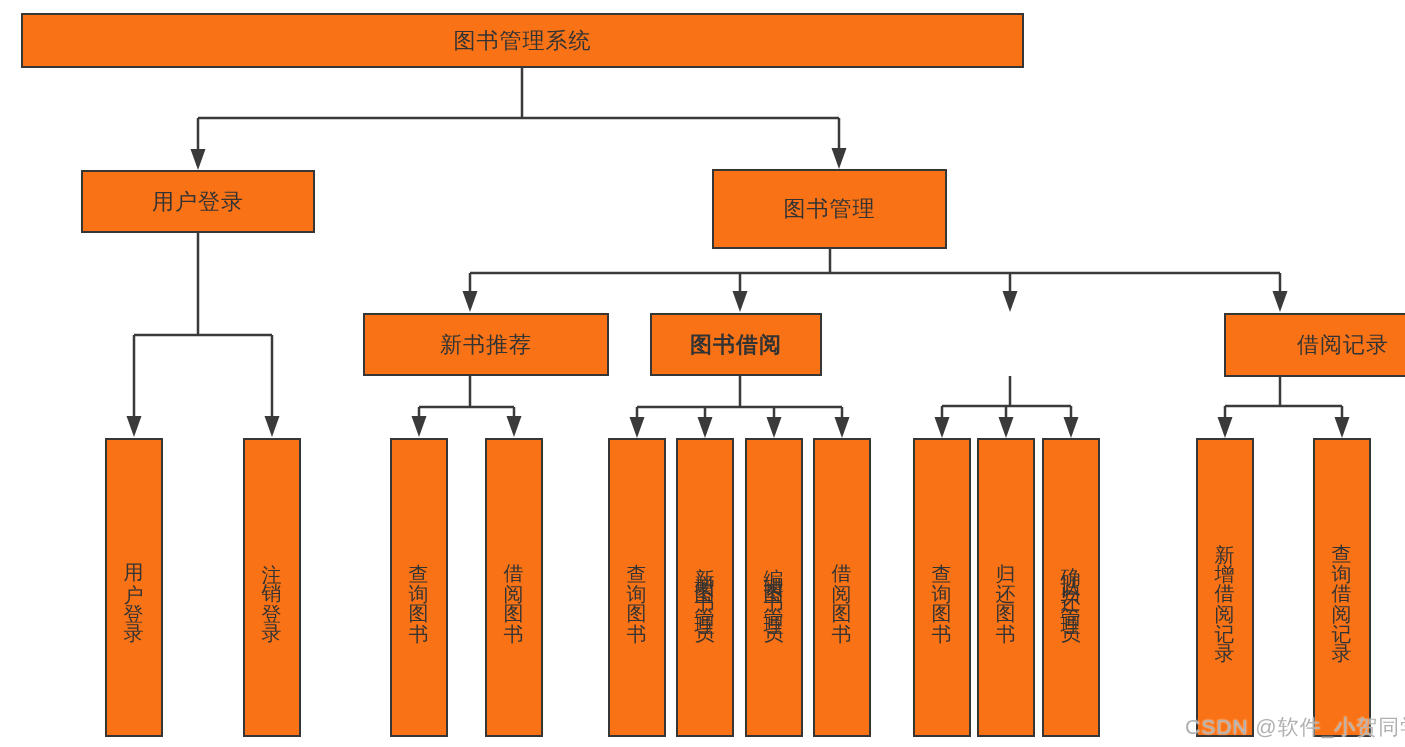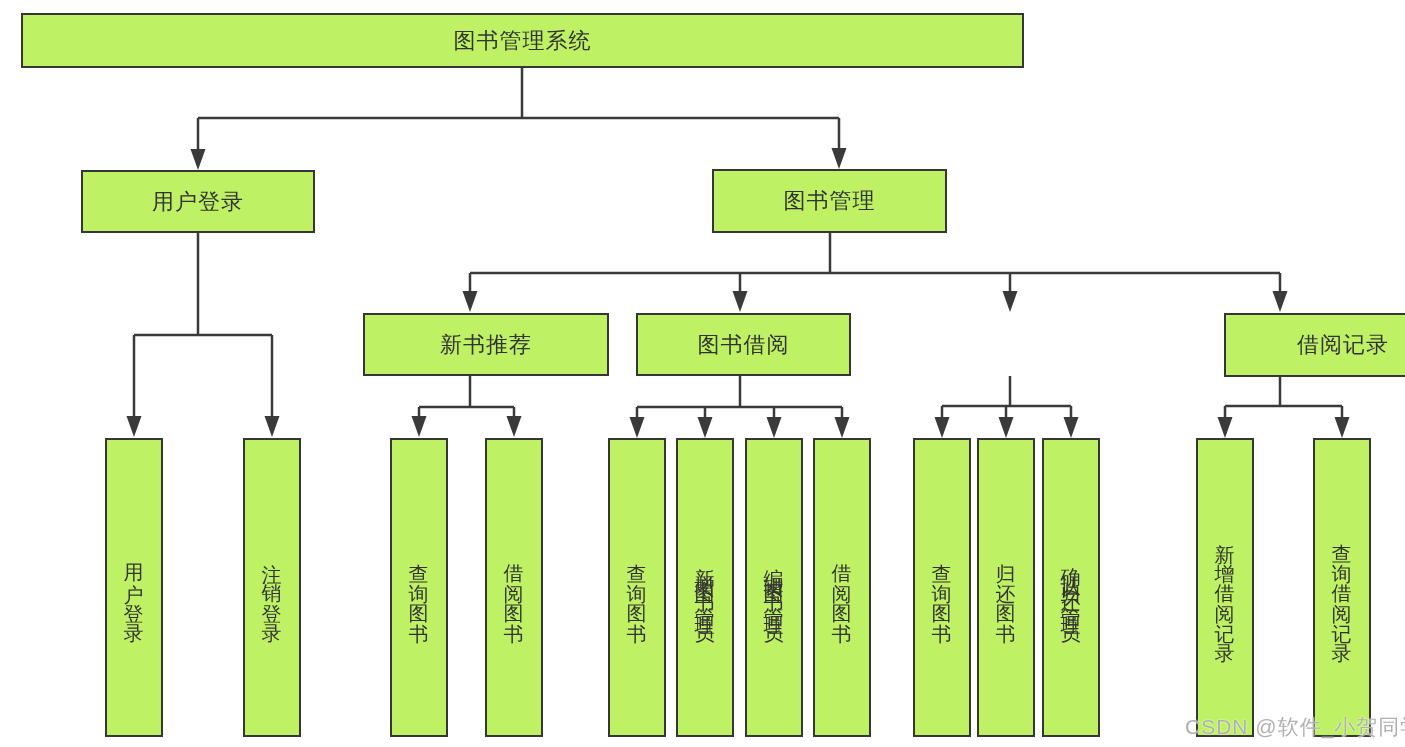--- a/index.html
+++ b/index.html
@@ -6,37 +6,37 @@
   .stage{
     position:relative;
     width:1405px;height:747px;
     background:#ffffff;
     font-family:"Liberation Sans","DejaVu Sans",sans-serif;
     color:#333333;
     overflow:hidden;
   }
   .box{
     position:absolute;
-    background:#bef264;
+    background:#f97316;
     border:2.5px solid #363636;
     box-sizing:border-box;
     display:flex;
     align-items:center;
     justify-content:center;
     font-size:22px;
     letter-spacing:1px;
     color:#333333;
     z-index:2;
   }
   .root{left:21px;top:13px;width:1003px;height:55px;}
   .l2a{left:81px;top:170px;width:234px;height:63px;}
-  .l2b{left:712px;top:169px;width:235px;height:64px;}
+  .l2b{left:712px;top:169px;width:235px;height:80px;}
   .l3{top:313px;height:63px;}
   .l3a{left:363px;width:246px;}
-  .l3b{left:636px;width:215px;}
+  .l3b{left:650px;width:172px;font-weight:bold;}
   .l3c{left:903px;width:214px;}
   .l3d{left:1224px;width:238px;height:64px;}
   .leaf{
     top:438px;width:58px;height:299px;
     font-size:20px;letter-spacing:0;
   }
   .vtext{
     writing-mode:vertical-rl;
     text-orientation:upright;
     line-height:1;

